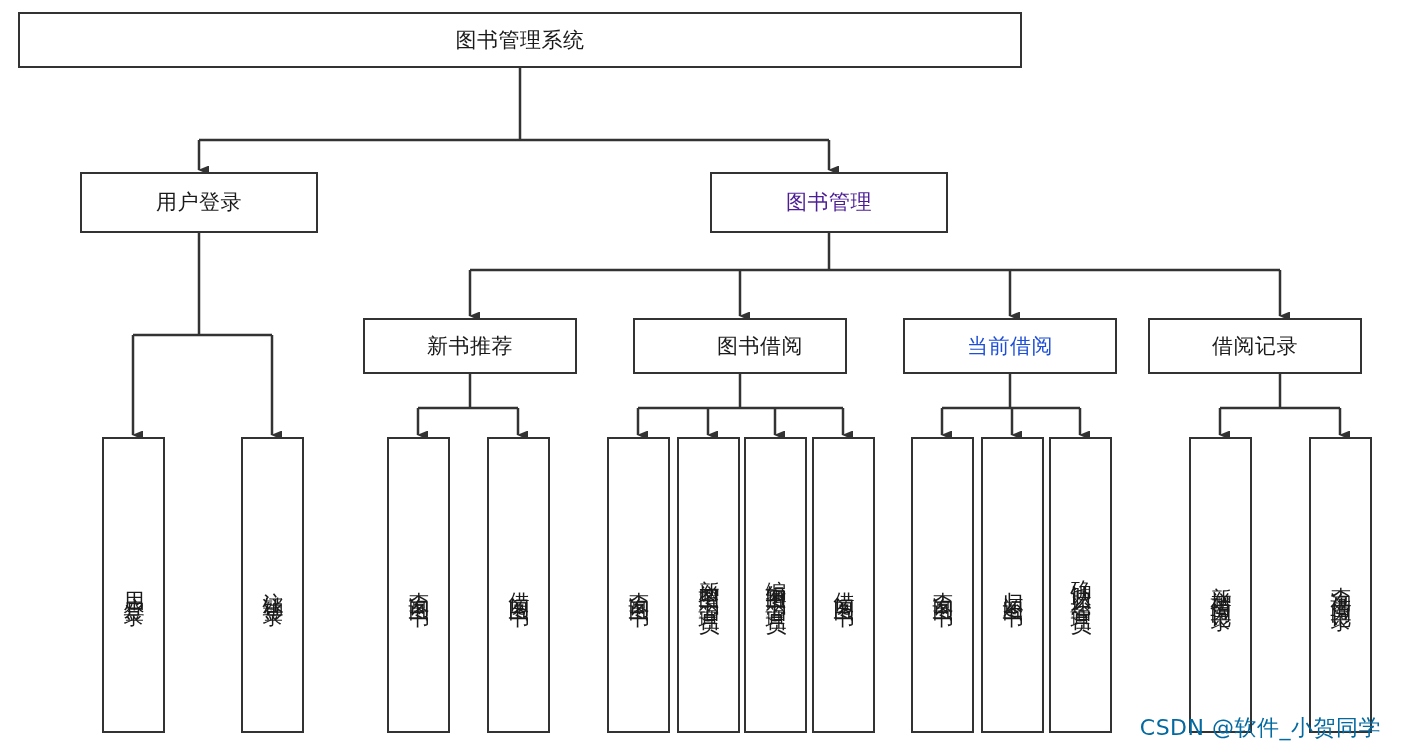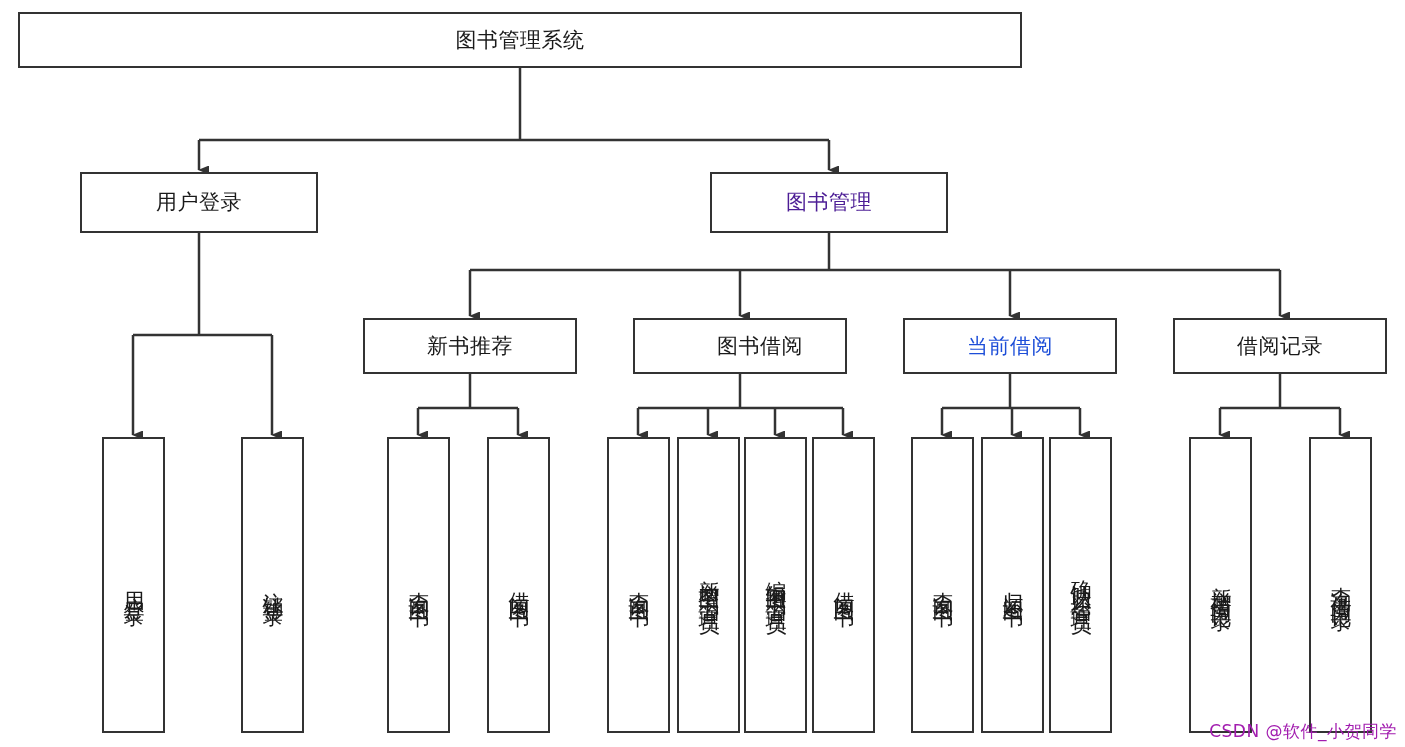--- a/index.html
+++ b/index.html
@@ -57,24 +57,24 @@
   .node-box.vert .node-label {
     writing-mode: vertical-rl;
     text-orientation: upright;
     font-size: 21px;
     letter-spacing: 5px;
     line-height: 1;
     white-space: nowrap;
   }
   .watermark {
     position: absolute;
-    right: 8px;
+    right: 24px;
     bottom: 4px;
-    font-size: 17px;
-    color: #a21caf;
+    font-size: 22px;
+    color: #0369a1;
     letter-spacing: 0.5px;
     white-space: nowrap;
     user-select: none;
   }
 </style>
 </head>
 <body>
 
 <div id="diagram-root">
 
@@ -133,21 +133,21 @@
       </div>
       <div class="node-box horiz" style="left: 363px; top: 318px; width: 214px; height: 56px; border-color: rgb(51, 51, 51); background: rgb(255, 255, 255);">
         <span class="node-label" style="color: rgb(26, 26, 26);">新书推荐</span>
       </div>
       <div class="node-box horiz" style="left: 633px; top: 318px; width: 214px; height: 56px; border-color: rgb(51, 51, 51); background: rgb(255, 255, 255);">
         <span class="node-label" style="color: rgb(26, 26, 26); margin-left: 40px;">图书借阅</span>
       </div>
       <div class="node-box horiz" style="left: 903px; top: 318px; width: 214px; height: 56px; border-color: rgb(51, 51, 51); background: rgb(255, 255, 255);">
         <span class="node-label" style="color: #1d4ed8;">当前借阅</span>
       </div>
-      <div class="node-box horiz" style="left: 1173px; top: 318px; width: 214px; height: 56px; border-color: rgb(51, 51, 51); background: rgb(255, 255, 255);">
+      <div class="node-box horiz" style="left: 1148px; top: 318px; width: 214px; height: 56px; border-color: rgb(51, 51, 51); background: rgb(255, 255, 255);">
         <span class="node-label" style="color: rgb(26, 26, 26);">借阅记录</span>
       </div>
       <div class="node-box vert" style="left: 102px; top: 437px; width: 63px; height: 296px; border-color: rgb(51, 51, 51); background: rgb(255, 255, 255);">
         <span class="node-label" style="color: rgb(26, 26, 26);">用户登录</span>
       </div>
       <div class="node-box vert" style="left: 241px; top: 437px; width: 63px; height: 296px; border-color: rgb(51, 51, 51); background: rgb(255, 255, 255);">
         <span class="node-label" style="color: rgb(26, 26, 26);">注销登录</span>
       </div>
       <div class="node-box vert" style="left: 387px; top: 437px; width: 63px; height: 296px; border-color: rgb(51, 51, 51); background: rgb(255, 255, 255);">
         <span class="node-label" style="color: rgb(26, 26, 26);">查询图书</span>

